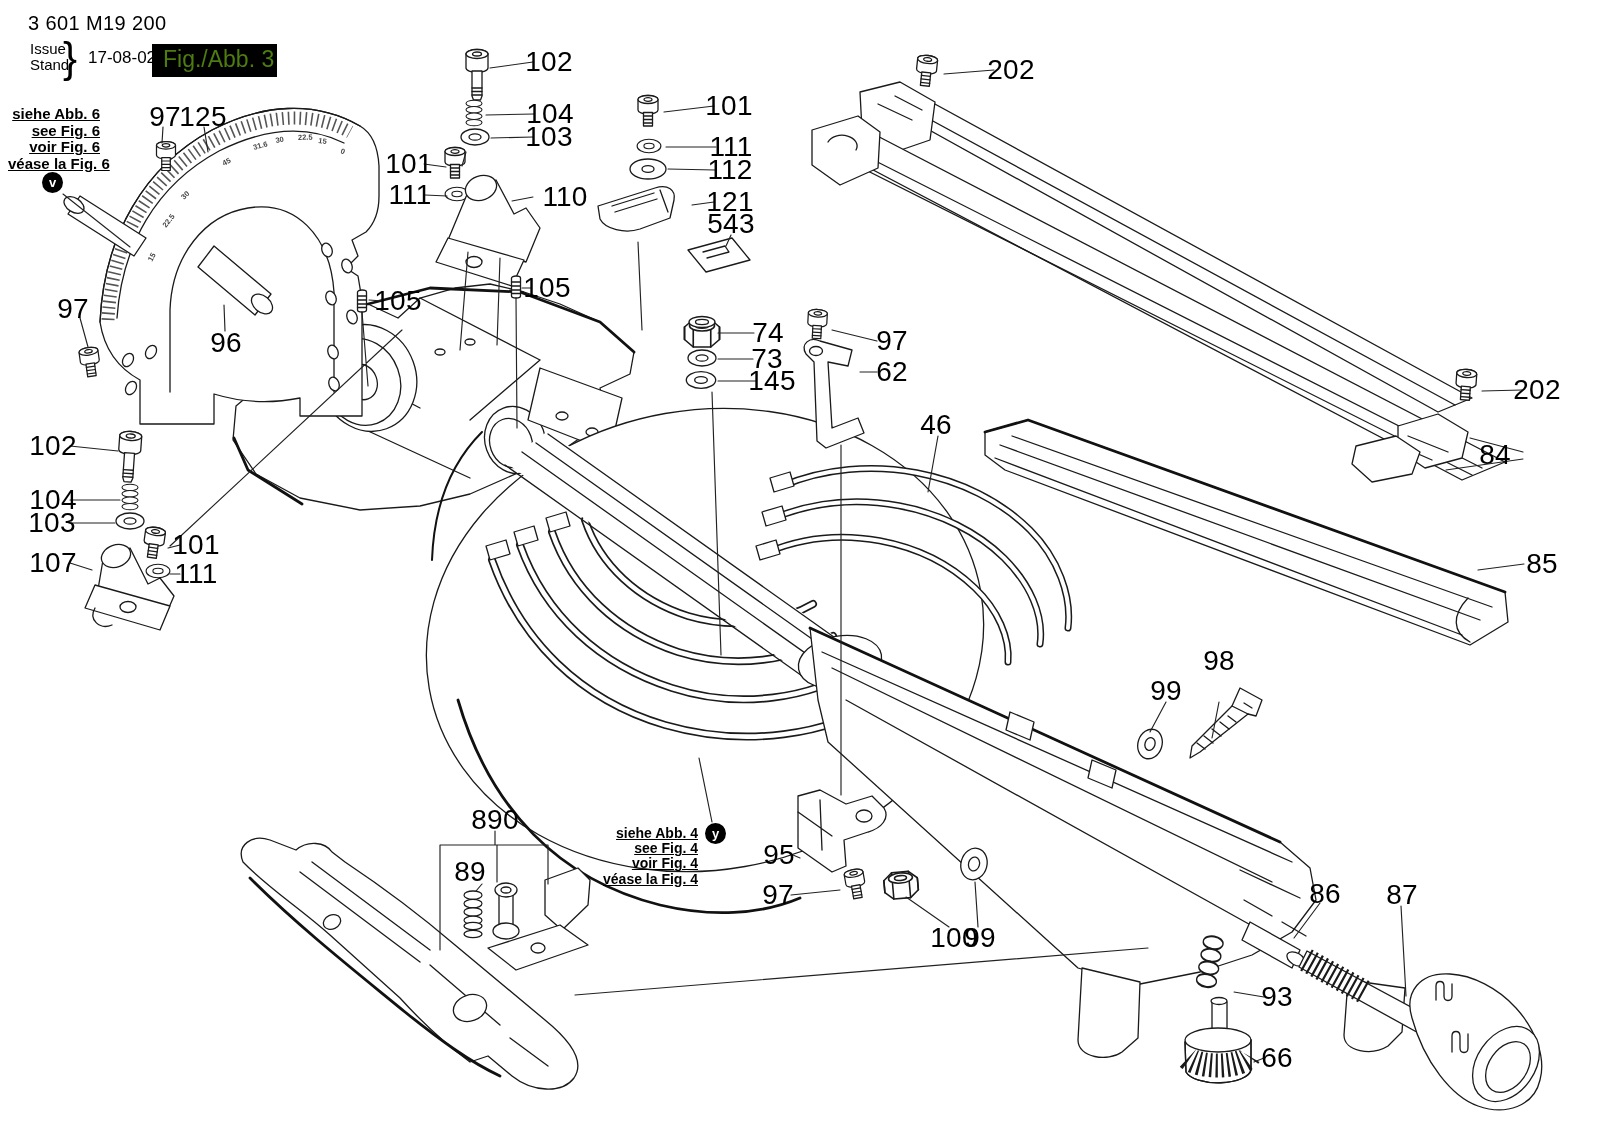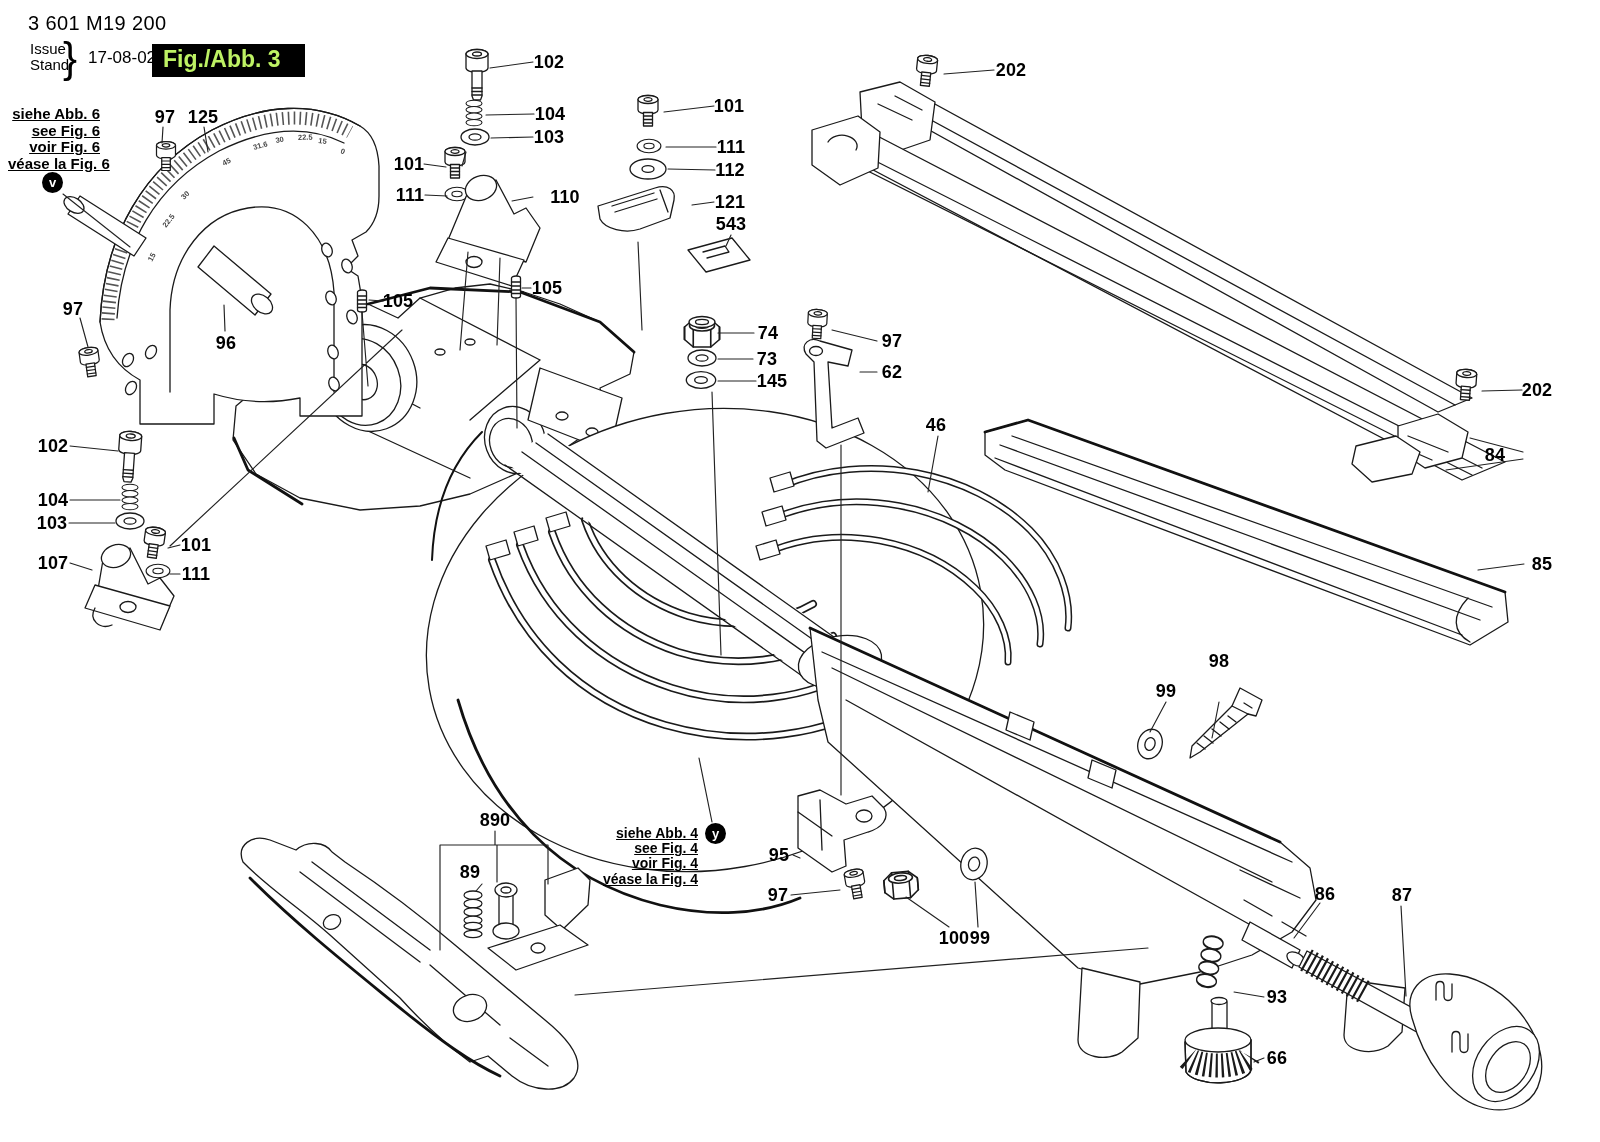--- a/index.html
+++ b/index.html
@@ -11,32 +11,32 @@
   svg .hv{stroke:#111;fill:none;stroke-width:2.8;stroke-linecap:round;stroke-linejoin:round;}
   svg .md{stroke:#111;fill:none;stroke-width:2;stroke-linecap:round;}
   svg .ldr{stroke:#222;fill:none;stroke-width:1.15;stroke-linecap:round;}
   svg .tick{stroke:#555;fill:none;stroke-width:13;stroke-dasharray:1.6 4.2;}
   svg .slotb{stroke:#1a1a1a;fill:none;stroke-width:8;stroke-linecap:round;}
   svg .slotw{stroke:#fff;fill:none;stroke-width:4.6;stroke-linecap:round;}
   svg .slotb2{stroke:#1a1a1a;fill:none;stroke-width:7;stroke-linecap:round;}
   svg .slotw2{stroke:#fff;fill:none;stroke-width:4;stroke-linecap:round;}
   svg .knurl{stroke:#1a1a1a;fill:none;stroke-width:24;stroke-dasharray:2.2 3.6;}
   svg .sc{font:700 7.5px "Liberation Sans",sans-serif;fill:#444;stroke:none;}
-  .lbl{position:absolute;transform:translate(-50%,-50%);font-size:18px;font-weight:700;
+  .lbl{position:absolute;transform:translate(-50%,-50%);font-size:28px;font-weight:400;
        white-space:nowrap;letter-spacing:0.2px;}
   .xref{position:absolute;text-align:right;font-weight:700;}
   .xref div{white-space:nowrap;text-decoration:underline;}
   .mark{position:absolute;width:21px;height:21px;border-radius:50%;background:#000;color:#fff;
         font-weight:700;font-size:13px;display:flex;align-items:center;justify-content:center;}
   .hdr-num{position:absolute;left:28px;top:12px;font-size:20px;letter-spacing:0.4px;}
   .issue{position:absolute;left:30px;top:41px;font-size:15px;line-height:16px;}
   .brace{position:absolute;left:63px;top:34px;font-size:42px;font-weight:400;}
   .idate{position:absolute;left:88px;top:48px;font-size:17px;}
-  .figbox{position:absolute;left:152px;top:44px;background:#000;color:#bef264;
-          font-size:23px;font-weight:700;padding:2px 24px 4px 11px;}
+  .figbox{position:absolute;left:152px;top:44px;background:#000;color:#4d7c0f;
+          font-size:23px;font-weight:400;padding:2px 3px 4px 11px;}
   .footer{position:absolute;left:28px;top:993px;font-size:15.5px;line-height:16.8px;}
 </style>
 </head>
 <body>
 
 <div class="stage">
 
 <svg width="1600" height="1142" viewBox="0 0 1600 1142">
   <defs>
     <g id="capscrew">

